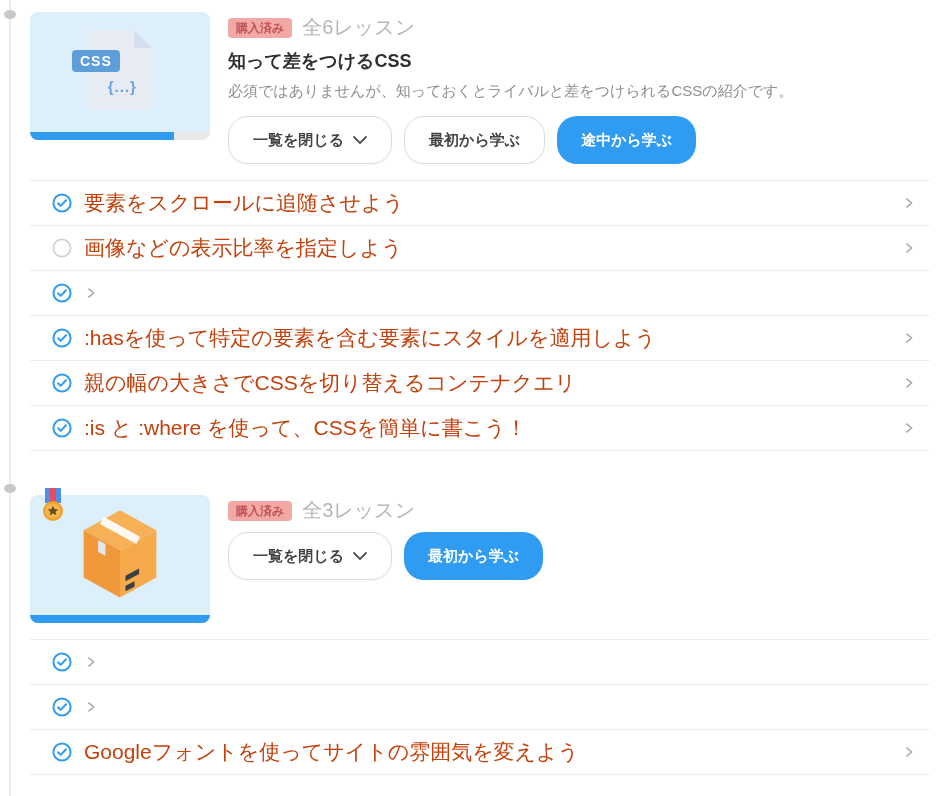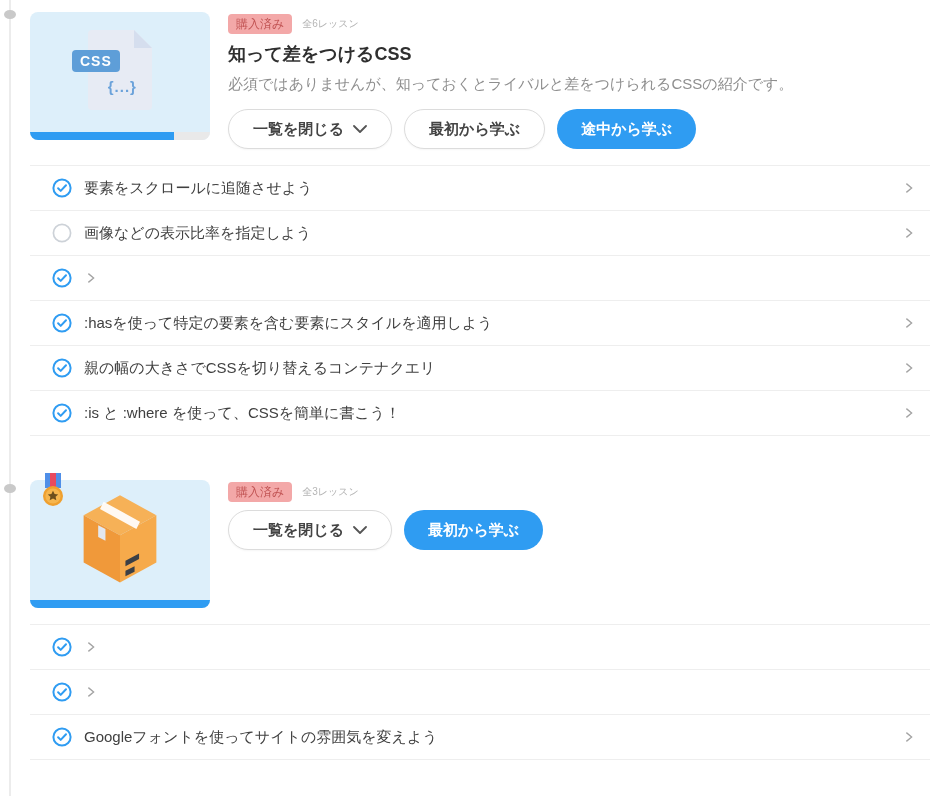--- a/index.html
+++ b/index.html
@@ -29,37 +29,37 @@
                font-size:14px; line-height:1; padding:4px 8px; border-radius:4px; letter-spacing:1px; }
   .css-braces { position:absolute; top:48px; left:50%; transform:translateX(-42%); color:#6ba2da;
                 font-weight:bold; font-size:15px; letter-spacing:1px; }
 
   
   .medal { position:absolute; top:-7px; left:10px; z-index:2; }
 
   
   .course-info { flex:1; max-width:702px; padding-top:2px; }
   .meta-row { display:flex; align-items:center; gap:10px; margin-bottom:8px; }
-  .badge { background:#f3a8a8; color:#c05252; font-size:12px; font-weight:normal; padding:4px 8px; border-radius:4px; line-height:1; }
-  .lesson-count { color:#b5b5b5; font-size:10px; }
+  .badge { background:#f3a8a8; color:#c05252; font-size:12px; font-weight:bold; padding:4px 8px; border-radius:4px; line-height:1; }
+  .lesson-count { color:#b5b5b5; font-size:20px; }
   .course-title { font-size:18px; font-weight:bold; color:#2f2f2f; margin-bottom:6px; }
   .course-desc { font-size:15px; color:#8e8e8e; line-height:1.55; margin-bottom:14px; }
 
   .btn-row { display:flex; gap:12px; }
-  .btn { display:inline-flex; align-items:center; justify-content:center; gap:9px; height:40px; padding:4px 24px;
+  .btn { display:inline-flex; align-items:center; justify-content:center; gap:9px; height:48px; padding:4px 24px;
          border-radius:20px; font-size:15px; font-weight:bold; cursor:pointer;
          font-family:"Liberation Sans","DejaVu Sans",sans-serif; }
   .btn-outline { background:#fff; border:1px solid #dcdcdc; color:#444; box-shadow:0 1px 2px rgba(0,0,0,.04); }
   .btn-primary { background:#2f9cf2; border:none; color:#fff;text-align:center; }
 
   
   .lesson-list { list-style:none; margin-top:16px; border-top:1px solid #eee; }
   .lesson-row { display:flex; align-items:center; gap:12px; height:45px; border-bottom:1px solid #eee;
                 padding:0 14px 0 22px; cursor:pointer; background:#fff; }
-  .lesson-title { flex:1; font-size:15px; color:#404040; }
+  .lesson-title { flex:1; font-size:21px; color:#c2410c; }
 
   .check { width:20px; height:20px; display:inline-flex; }
   .check svg circle { fill:#fff; stroke:#cdd2d8; stroke-width:1.7; }
   .check svg path { display:none; fill:none; stroke:#2f9cf2; stroke-width:2; stroke-linecap:round; stroke-linejoin:round; }
   .check.done svg circle { stroke:#2f9cf2; stroke-width:2; }
   .check.done svg path { display:inline; }
 
   .chev-right { flex-shrink:0; }
 </style>
 </head>

